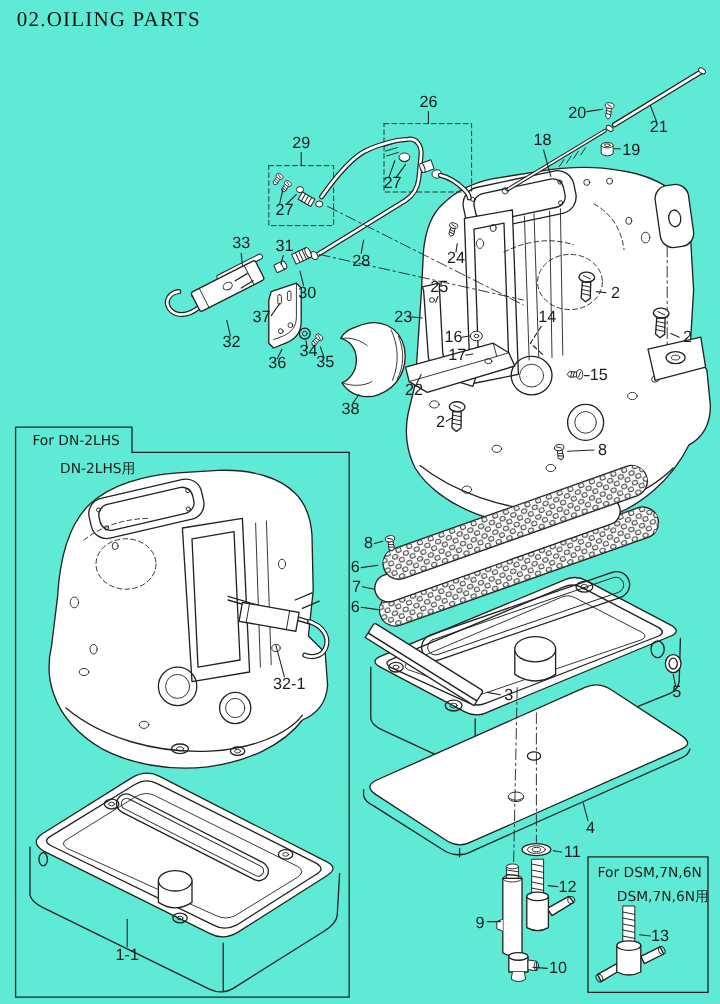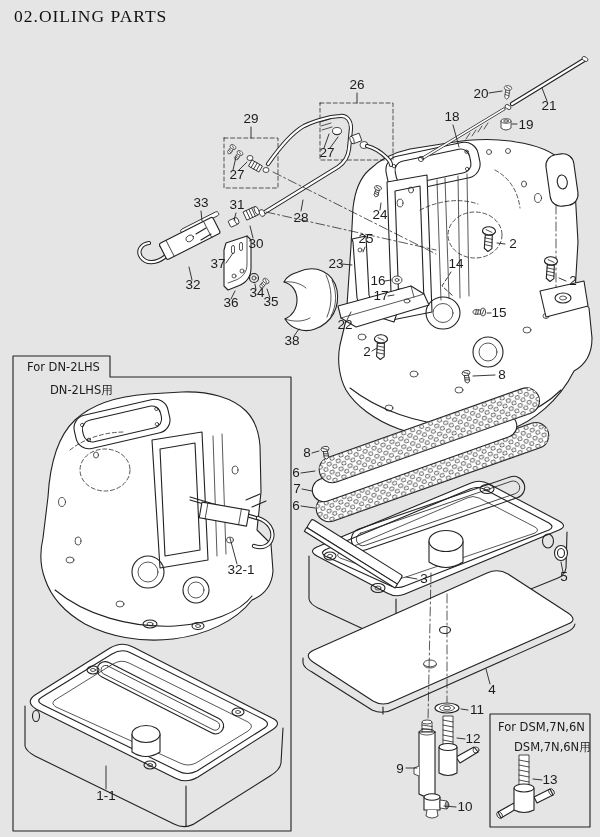--- a/index.html
+++ b/index.html
@@ -1,16 +1,16 @@
 <!DOCTYPE html>
 <html><head>
 <meta charset="utf-8">
 <style>
   html,body{margin:0;padding:0;background:#fff;}
-  .page{position:relative;width:600px;height:837px;background:#e5e5e5;overflow:hidden;text-align:right;}
+  .page{position:relative;width:600px;height:837px;background:#5eead4;overflow:hidden;text-align:right;}
   svg{display:block;}
   .ttl{font-family:"Liberation Serif",serif;font-size:17.5px;letter-spacing:1px;fill:#111;}
   .lbl{font-family:"Liberation Sans",sans-serif;font-size:13.5px;fill:#1c1c1c;text-anchor:middle;}
   .boxlbl{font-family:"DejaVu Sans",sans-serif;font-size:11.5px;fill:#1c1c1c;}
   .ln{fill:none;stroke:#222;stroke-width:1.1;stroke-linecap:round;stroke-linejoin:round;}
   .ln2{fill:none;stroke:#222;stroke-width:0.75;stroke-linecap:round;stroke-linejoin:round;}
   .fw{fill:#ffffff;stroke:#222;stroke-width:1.1;stroke-linejoin:round;}
   .fw2{fill:#ffffff;stroke:#222;stroke-width:0.8;stroke-linejoin:round;}
   .nf{fill:none;stroke:#222;stroke-width:0.8;stroke-linecap:round;}
   .dash{stroke-dasharray:4 2.6;}

